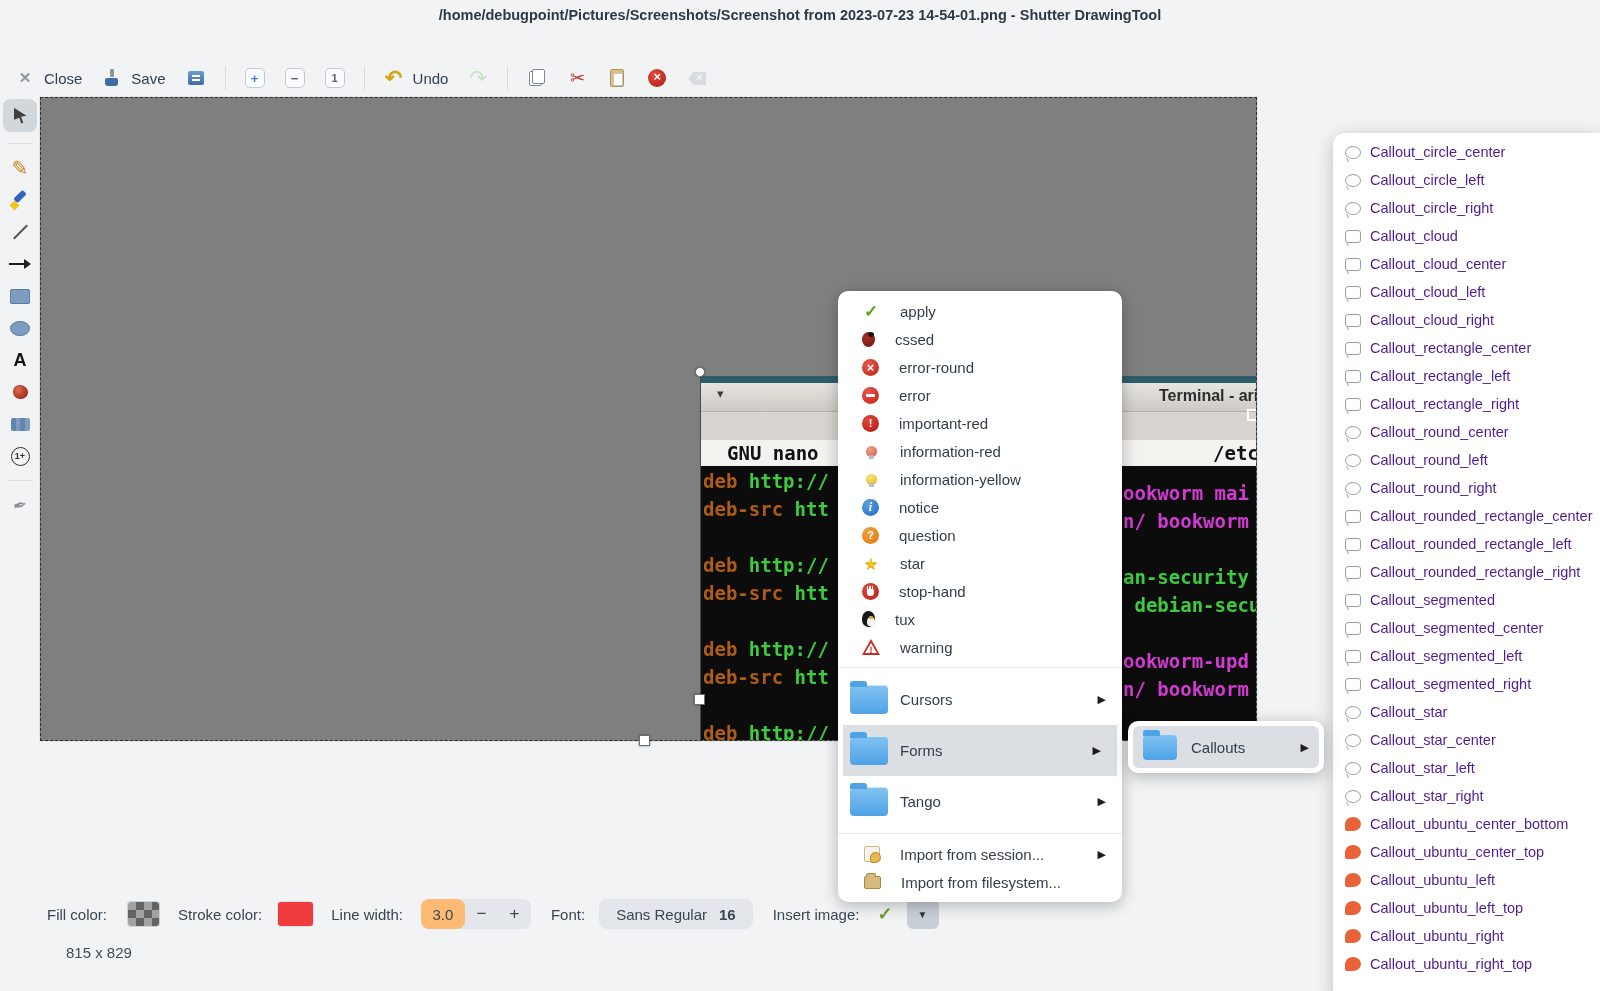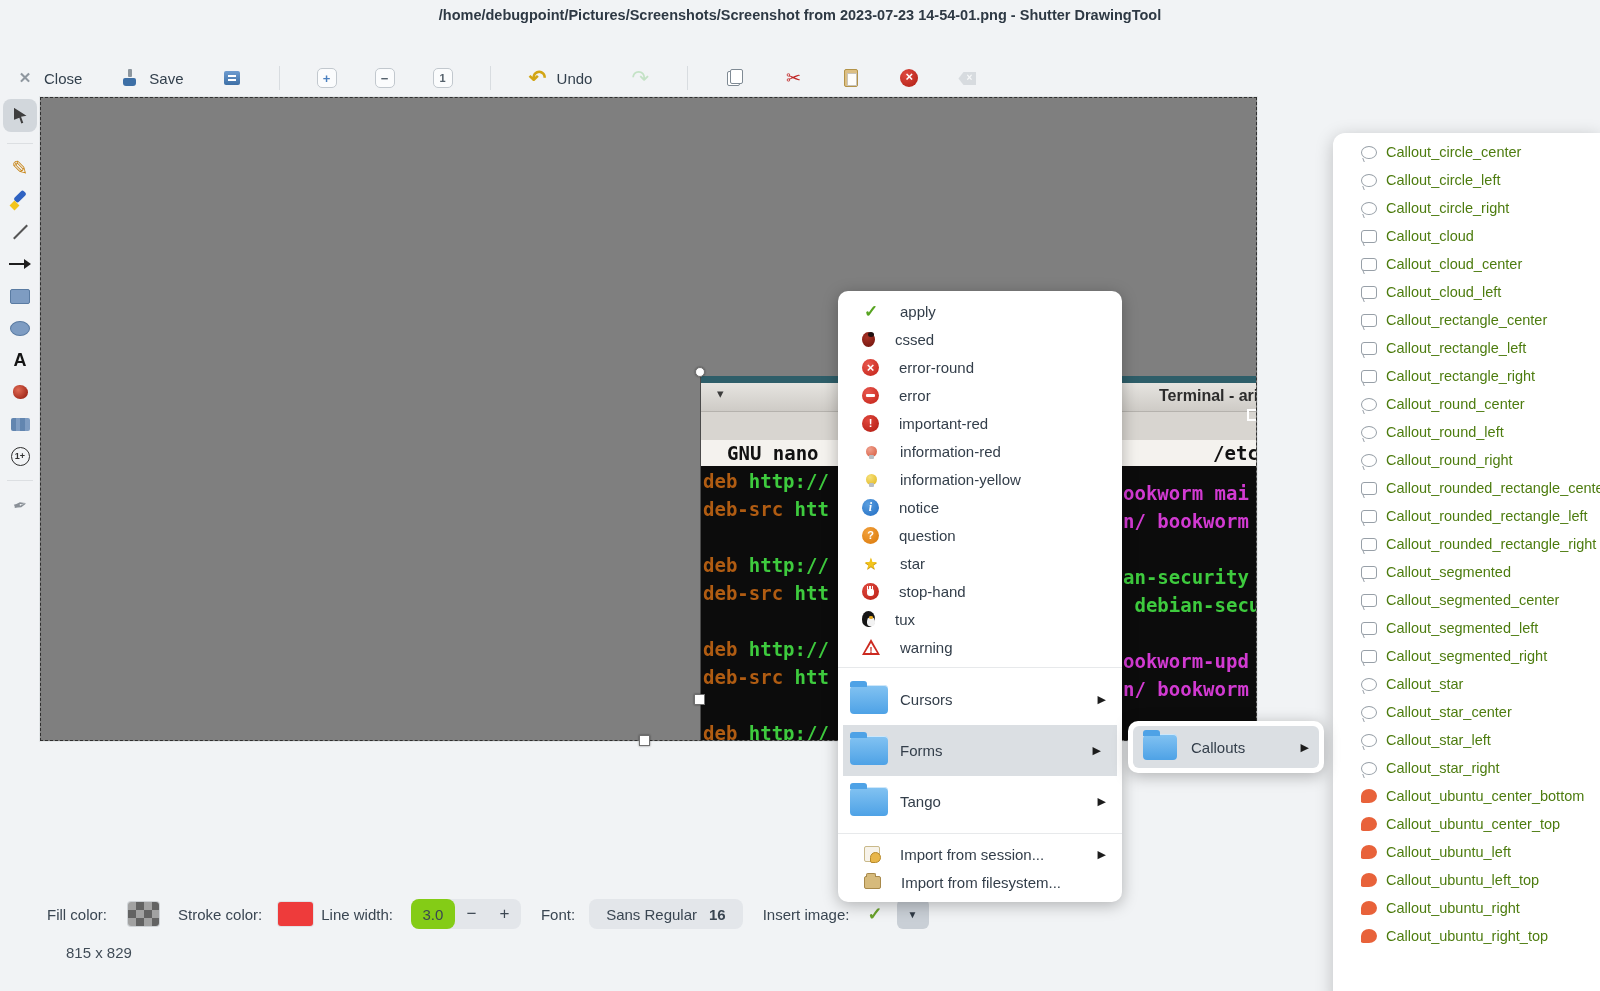--- a/index.html
+++ b/index.html
@@ -6,21 +6,21 @@
 html,body{width:1600px;height:991px;overflow:hidden;background:#f1f3f5;
   font-family:"Liberation Sans",sans-serif;color:#37424e;position:relative}
 .disabled{opacity:.45}
 
 
 .titlebar{position:absolute;top:0;left:0;right:0;height:30px;display:flex;align-items:center;
   justify-content:center;font-size:14.5px;font-weight:700;color:#2e3944}
 .menubar{position:absolute;top:30px;left:0;height:30px;display:flex;align-items:center;
   padding-left:18px;gap:26px;font-size:15px;color:#333f4b}
 .toolbar{position:absolute;top:60px;left:0;right:0;height:36px;display:flex;align-items:center;
-  padding-left:10px;gap:28px}
+  padding-left:10px;gap:10px}
 .tb{display:flex;align-items:center;gap:9px;background:none;border:none;font-size:15px;
   color:#33404d;padding:3px 5px;font-family:inherit;cursor:default}
 .tb.is-sep{width:1px;height:24px;background:#d8dce0;padding:0;margin:0 4px}
 
 
 .ic{position:relative;display:flex;align-items:center;justify-content:center;width:20px;height:20px;flex:none}
 .ic-close-x::before{content:"✕";color:#8f979f;font-weight:700;font-size:15px}
 .ic-save-brush::before{content:"";position:absolute;bottom:2px;left:3px;width:13px;height:8px;background:#3d6fa6;border-radius:2px 2px 3px 3px}
 .ic-save-brush::after{content:"";position:absolute;top:1px;left:8px;width:4px;height:8px;background:#8d969e;border-radius:1px}
 .ic-export::before{content:"";position:absolute;inset:3px 2px;background:linear-gradient(#6e9cd0,#3d6fa6);border-radius:2px}
@@ -156,38 +156,38 @@
 .submenu{position:absolute;left:1128px;top:721px;width:196px;height:52px;background:#fff;border-radius:10px;
   box-shadow:0 3px 16px rgba(0,0,0,.28);padding:5px;z-index:21}
 .submenu-row{height:42px;background:#dbdfe3;border-radius:6px;display:flex;align-items:center;
   padding-left:10px;font-size:15px;color:#333e4a;position:relative}
 .submenu-row .lbl{margin-left:14px}
 .submenu-row .arrow{right:10px}
 
 
 .side-panel{position:absolute;left:1333px;top:133px;width:267px;height:870px;background:#fff;
   border-top-left-radius:12px;box-shadow:0 4px 18px rgba(0,0,0,.22);padding-top:5px;z-index:15;overflow:hidden}
-.cal-row{height:28px;display:flex;align-items:center;padding-left:28px;font-size:14.5px;color:#4d7c0f;white-space:nowrap}
+.cal-row{height:28px;display:flex;align-items:center;padding-left:12px;font-size:14.5px;color:#4c1d95;white-space:nowrap}
 .cal-row .lbl{margin-left:9px}
 .cb{width:16px;height:13px;position:relative;flex:none}
 .cb-ellipse{border:1.5px solid #98a0a8;border-radius:50%}
 .cb-rect{border:1.5px solid #98a0a8;border-radius:3px}
 .cb-ellipse::after,.cb-rect::after{content:"";position:absolute;left:1px;bottom:-4px;width:4px;height:4px;
   border-left:1.5px solid #98a0a8;transform:skewX(22deg)}
 .cb-orange{background:#e8623a;border-radius:50% 50% 50% 12%;height:14px}
 
 
 .options{position:absolute;left:47px;top:897px;height:34px;display:flex;align-items:center;font-size:15px;color:#3a4652}
 .swatch-fill{width:31px;height:24px;margin-left:21px;border-radius:3px;
   background:repeating-conic-gradient(#636363 0% 25%,#a2a2a2 0% 50%) 0 0/16px 16px;box-shadow:0 0 0 1px #cfd3d7;border:none}
 .lbl-stroke{margin-left:19px}
 .swatch-stroke{width:35px;height:24px;margin-left:16px;background:#ee3b3b;border-radius:3px;box-shadow:0 0 0 1px #e0e2e5;border:none}
-.lbl-lw{margin-left:8px}
+.lbl-lw{margin-left:18px}
 .lw-pill{margin-left:18px;height:30px;display:flex;align-items:center;background:#e3e6ea;border-radius:8px}
-.lw-val{width:44px;height:30px;background:#84cc16;display:flex;align-items:center;justify-content:center;border-radius:8px}
+.lw-val{width:44px;height:30px;background:#fdba74;display:flex;align-items:center;justify-content:center;border-radius:8px}
 .lw-btn{width:33px;height:30px;text-align:center;font-size:17px;color:#3c4752;background:none;border:none;font-family:inherit}
 .lbl-font{margin-left:20px}
 .font-pill{margin-left:14px;height:30px;background:#e3e6ea;border:none;border-radius:8px;display:flex;
   align-items:center;padding:7px 17px;gap:12px;font-size:15px;color:#3a4652;font-family:inherit}
 .font-size{font-weight:700}
 .lbl-insert{margin-left:20px}
 .check{margin-left:18px;color:#6aa22c;font-weight:700;font-size:18px}
 .dd-btn{margin-left:14px;width:32px;height:30px;background:#c9cfd6;border:none;border-radius:6px;
   font-size:10px;color:#2f3a45}
 .status{position:absolute;left:66px;top:944px;font-size:15px;color:#414c57}
@@ -476,20 +476,24 @@
     <div class="cal-row">
       <span class="cb cb-rect"></span>
       <span class="lbl">Callout_cloud_center</span>
     </div>
     <div class="cal-row">
       <span class="cb cb-rect"></span>
       <span class="lbl">Callout_cloud_left</span>
     </div>
     <div class="cal-row">
       <span class="cb cb-rect"></span>
+      <span class="lbl">Callout_cloud_right</span>
+    </div>
+    <div class="cal-row">
+      <span class="cb cb-rect"></span>
       <span class="lbl">Callout_rectangle_center</span>
     </div>
     <div class="cal-row">
       <span class="cb cb-rect"></span>
       <span class="lbl">Callout_rectangle_left</span>
     </div>
     <div class="cal-row">
       <span class="cb cb-rect"></span>
       <span class="lbl">Callout_rectangle_right</span>
     </div>

